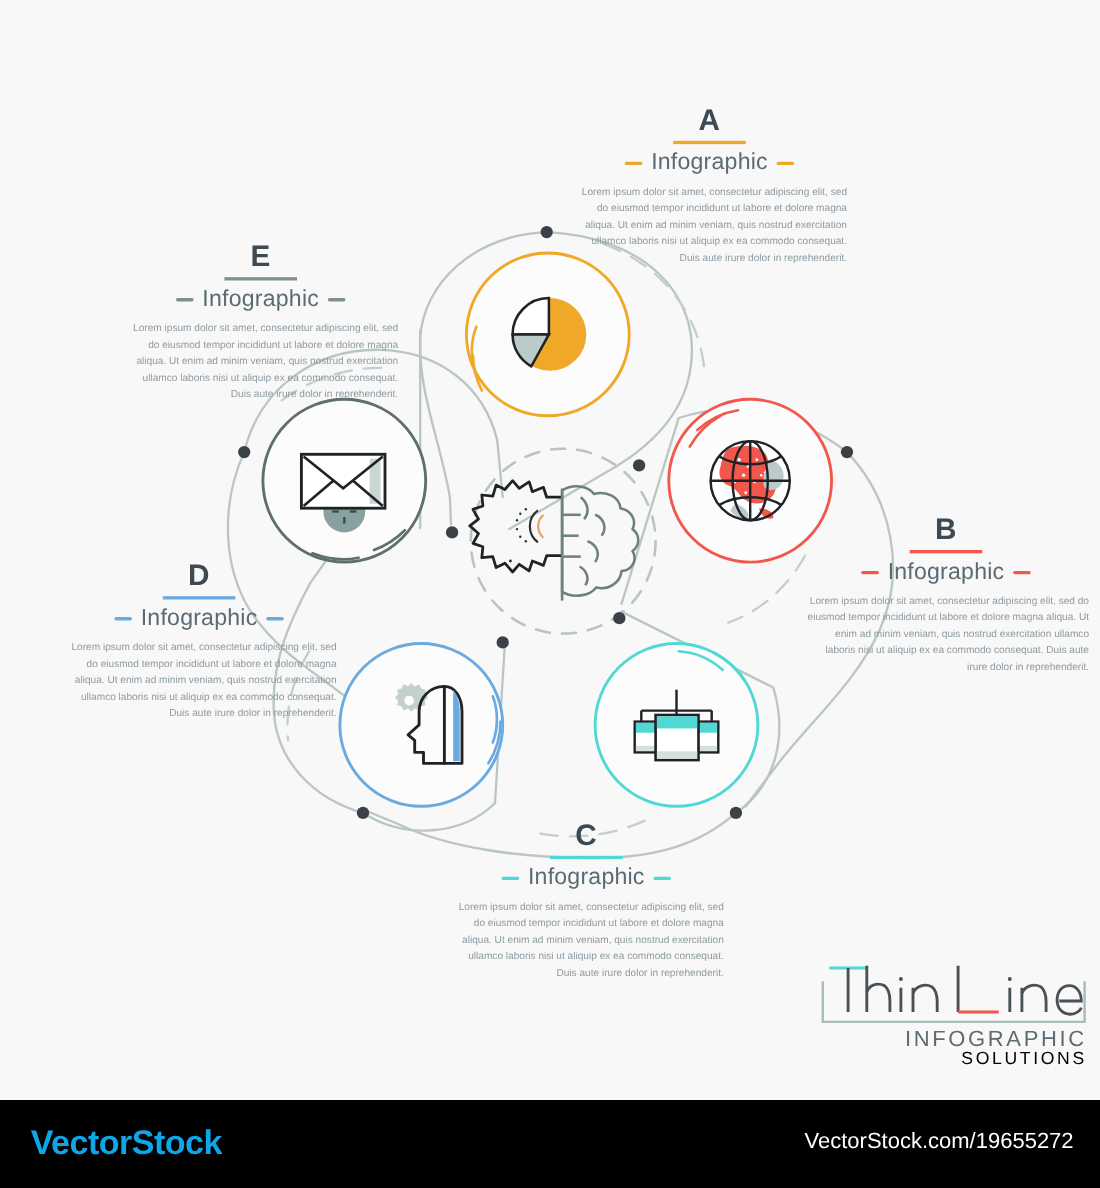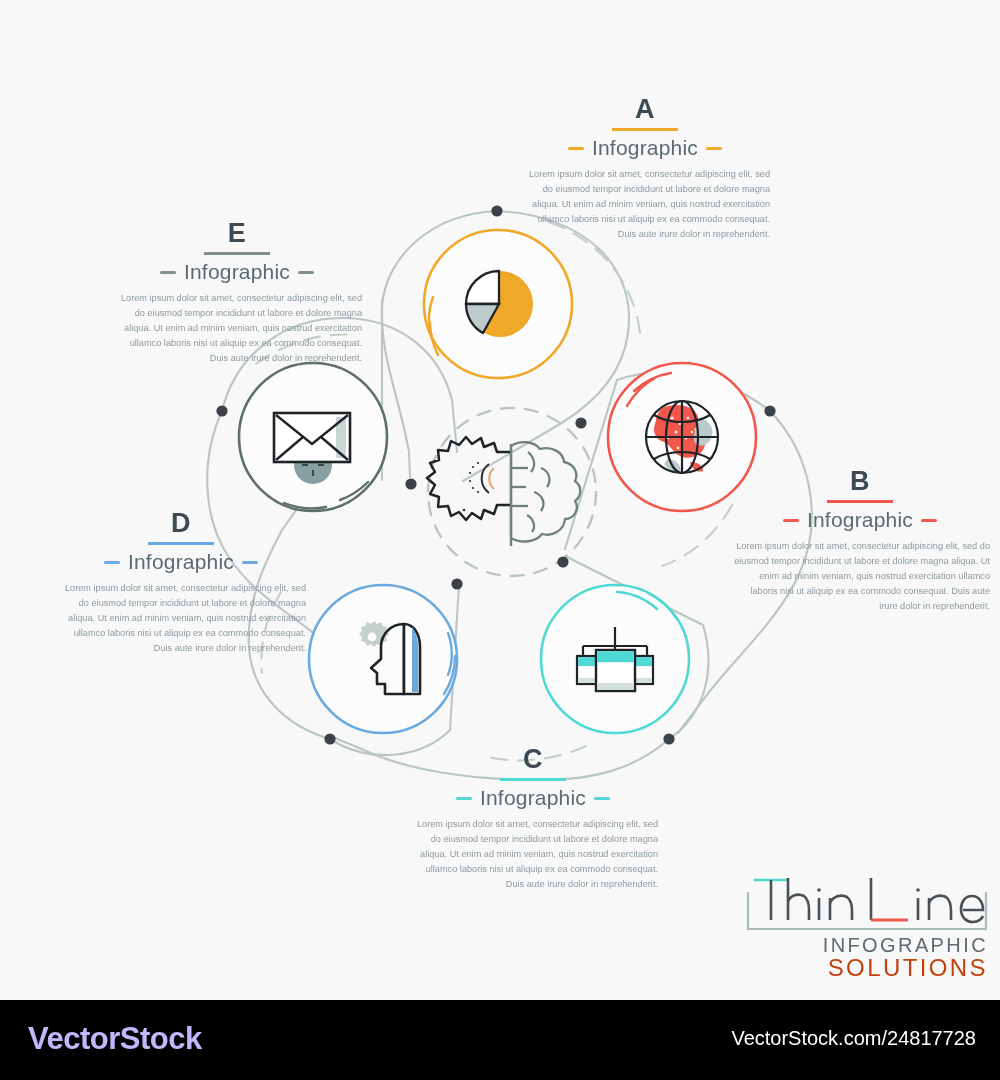--- a/index.html
+++ b/index.html
@@ -13,28 +13,28 @@
   .letter{font-size:27px;font-weight:bold;color:#3c4a54;line-height:1;letter-spacing:.5px;}
   .lrule{height:3px;margin:5px auto 0 auto;}
   .titleRow{display:flex;align-items:center;justify-content:center;gap:8px;margin-top:5px;}
   .dash{width:16px;height:3px;border-radius:2px;}
   .title{font-size:21px;color:#5b6a73;letter-spacing:.2px;white-space:nowrap;font-weight:400;}
   .body{margin-top:7px;font-size:9.2px;line-height:1.62;color:#8e9aa2;text-align:right;}
 
   .ctrA{text-align:center;}
   
   .wm{position:absolute;left:0;top:1000px;width:1000px;height:80px;background:#000;}
-  .wm .l{position:absolute;left:28px;top:21px;color:#c4b5fd;font-size:31px;font-weight:bold;letter-spacing:-.5px;
+  .wm .l{position:absolute;left:28px;top:21px;color:#0ea5e9;font-size:31px;font-weight:bold;letter-spacing:-.5px;
          font-family:"Liberation Sans",sans-serif;}
   .wm .r{position:absolute;right:24px;top:27px;color:#fff;font-size:20px;font-family:"Liberation Sans",sans-serif;}
 
   
   .logo{position:absolute;left:742px;top:872px;width:250px;height:112px;}
   .logo .sub1{position:absolute;right:4px;top:62px;font-size:20px;color:#5f6b72;letter-spacing:2.4px;}
-  .logo .sub2{position:absolute;right:4px;top:82px;font-size:24px;color:#c2410c;letter-spacing:2.4px;}
+  .logo .sub2{position:absolute;right:4px;top:82px;font-size:16px;color:#000000;letter-spacing:2.4px;}
 </style>
 </head>
 <body>
 
 <div class="page">
 
   <div class="canvas">
   <svg width="1000" height="1000" viewBox="0 0 1000 1000">
 
     <g fill="none" stroke="#b9c6c2" stroke-width="2.1" stroke-linecap="round">
@@ -328,16 +328,16 @@
 
       <path d="M221,38 L241,38 C241,29 236,24 230,24 C223,24 219,30 219,37
                C219,45 224,50 231,50 C236,50 240,47 241,44" stroke="#4a5156" stroke-width="2.6" fill="none"></path>
     </svg>
     <div class="sub1">INFOGRAPHIC</div>
     <div class="sub2">SOLUTIONS</div>
   </div>
 
   <div class="wm">
     <div class="l">VectorStock</div>
-    <div class="r">VectorStock.com/24817728</div>
+    <div class="r">VectorStock.com/19655272</div>
   </div>
 
 </div>
 
 </body></html>

